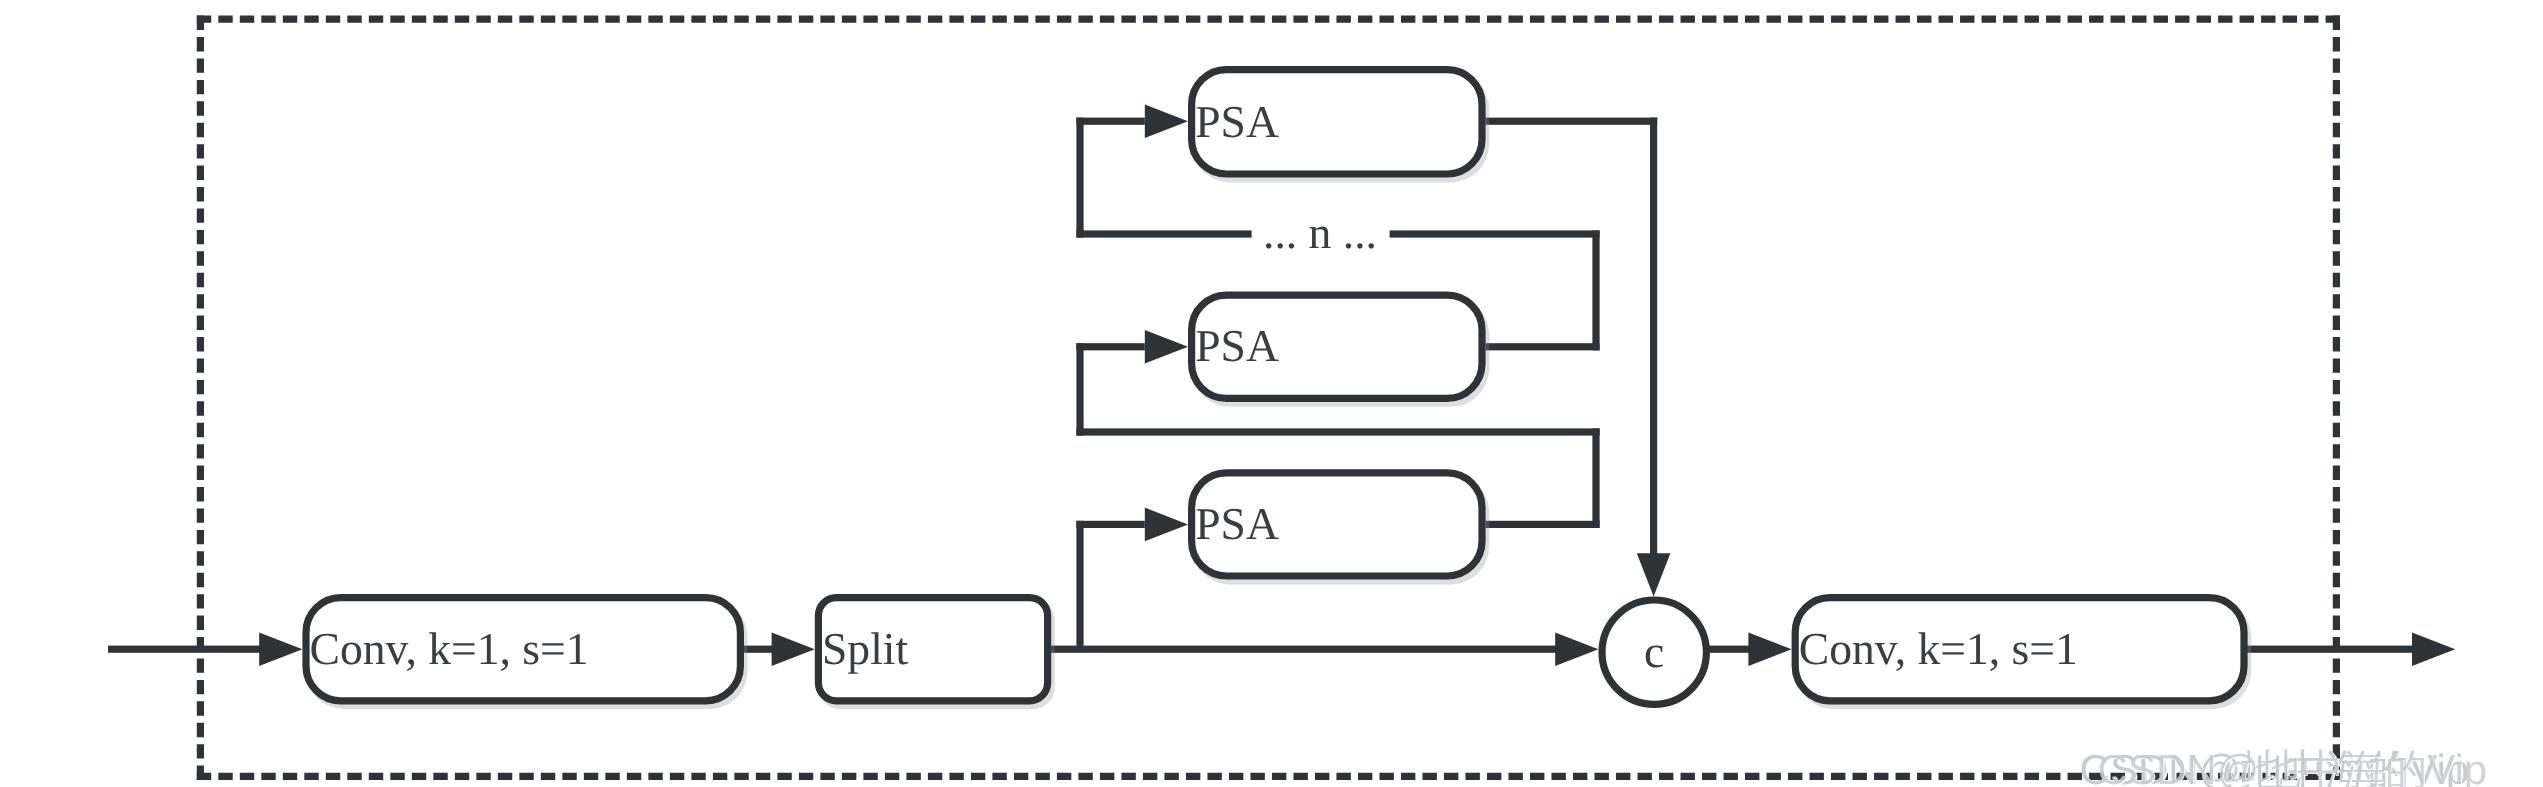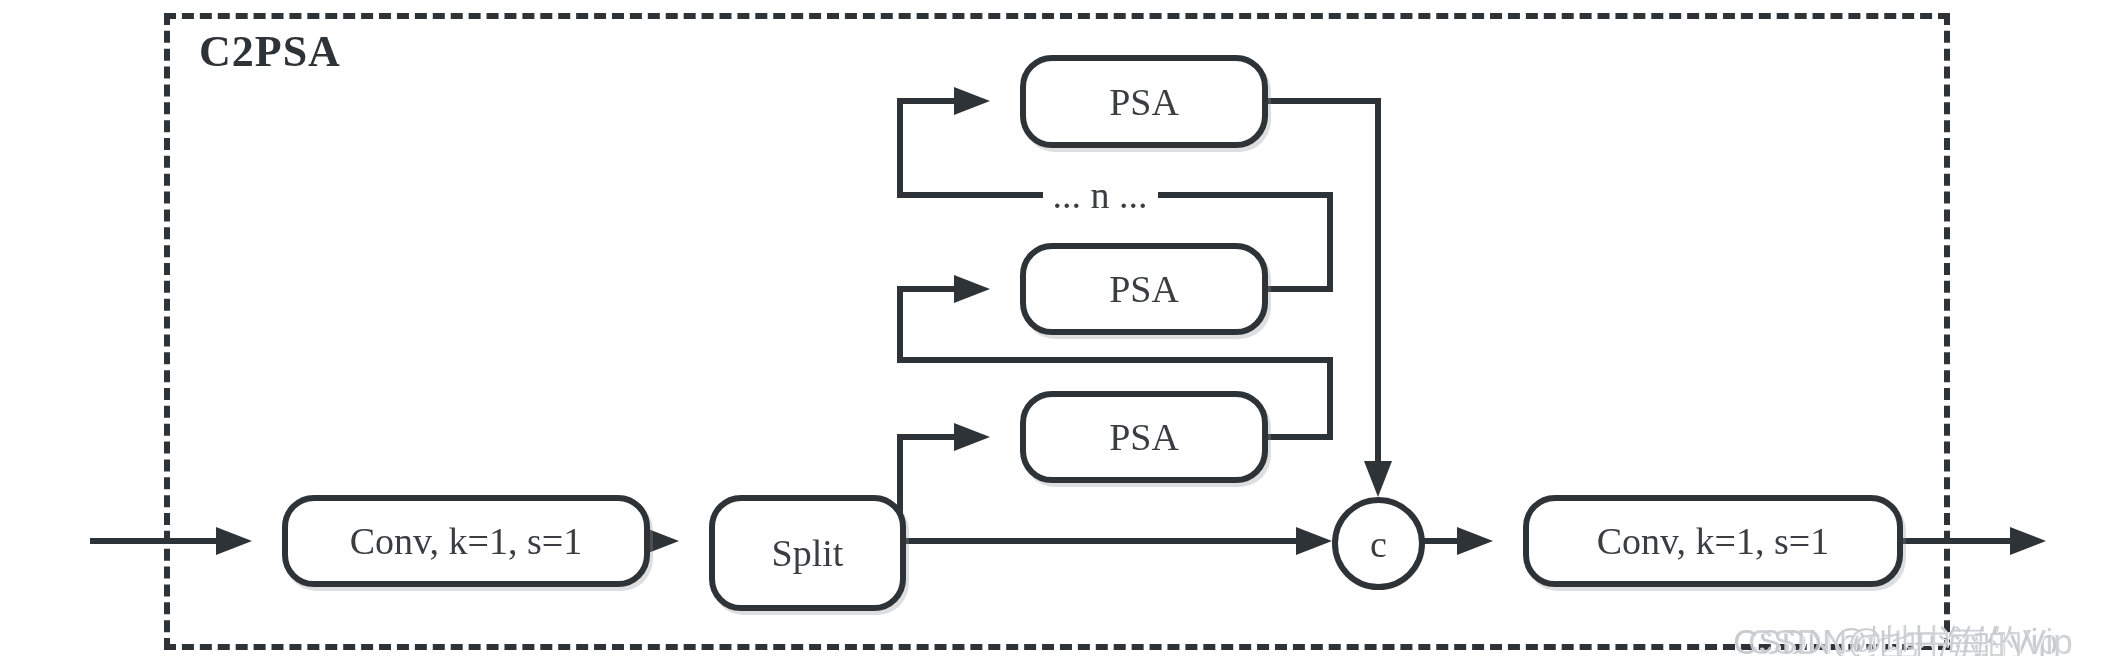--- a/index.html
+++ b/index.html
@@ -19,24 +19,23 @@
   .title{
     position:absolute;left:199px;top:26px;
     font-size:44px;font-weight:bold;color:var(--stroke,#2e3338);
     letter-spacing:1px;
   }
   
   .node{
     position:absolute;box-sizing:border-box;
     border:6px solid var(--stroke,#2e3338);
     border-radius:32px;background:#ffffff;
-    display:flex;align-items:center;justify-content:center;
+    display:flex;align-items:center;justify-content:flex-start;
     font-size:38px;color:#3a3e43;
     box-shadow:3px 4px 0 rgba(140,145,150,0.30);
-    margin-left:30px;
   }
   .circle{
     position:absolute;box-sizing:border-box;
     border:6px solid var(--stroke,#2e3338);
     border-radius:50%;background:#ffffff;
     display:flex;align-items:center;justify-content:center;
     font-size:38px;color:#3a3e43;
   }
   
   .h,.v{position:absolute;background:var(--stroke,#2e3338);}
@@ -63,21 +62,20 @@
   .wm-a{left:0;}
   .wm-b{left:15px;opacity:0.85;}
 </style>
 </head>
 <body>
 
 <div id="canvas">
 
   <div class="outer"></div>
 
-  <div class="title">C2PSA</div>
 
   <div class="h" style="left:90px;top:538px;width:130px;"></div>
   <div class="ar" style="left:216px;top:527px;"></div>
 
   <div class="h" style="left:618px;top:538px;width:42px;"></div>
   <div class="ar" style="left:643px;top:527px;"></div>
 
   <div class="h" style="left:874px;top:538px;width:424px;"></div>
   <div class="ar" style="left:1296px;top:527px;"></div>
 
@@ -109,21 +107,21 @@
   <div class="nlabel">... n ...</div>
 
   <div class="h" style="left:1238px;top:98px;width:143px;"></div>
   <div class="v" style="left:1375px;top:98px;height:365px;"></div>
   <div class="ad" style="left:1364px;top:461px;"></div>
 
   <div class="node" style="left:252px;top:495px;width:368px;height:92px;">
     <span>Conv, k=1, s=1</span>
   </div>
 
-  <div class="node" style="left:679px;top:495px;width:197px;height:116px;">
+  <div class="node" style="left:679px;top:495px;width:197px;height:92px;border-radius:18px;">
     <span>Split</span>
   </div>
 
   <div class="node" style="left:990px;top:55px;width:248px;height:93px;">
     <span>PSA</span>
   </div>
 
   <div class="node" style="left:990px;top:243px;width:248px;height:92px;">
     <span>PSA</span>
   </div>

